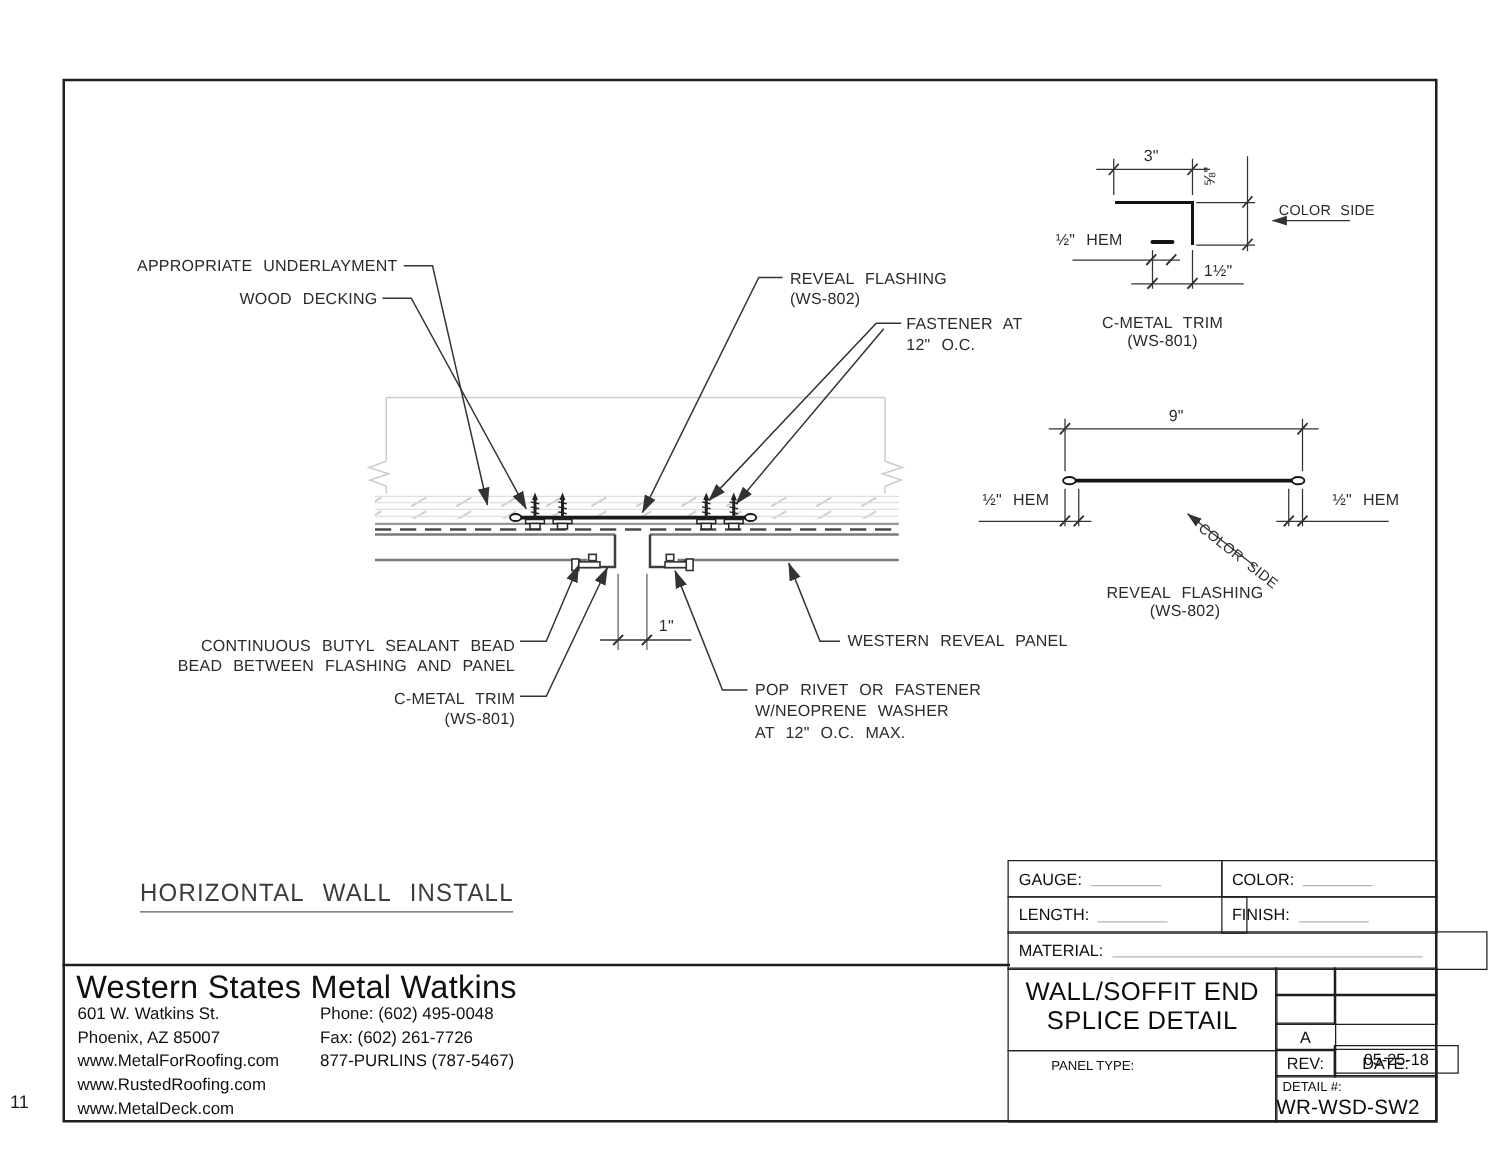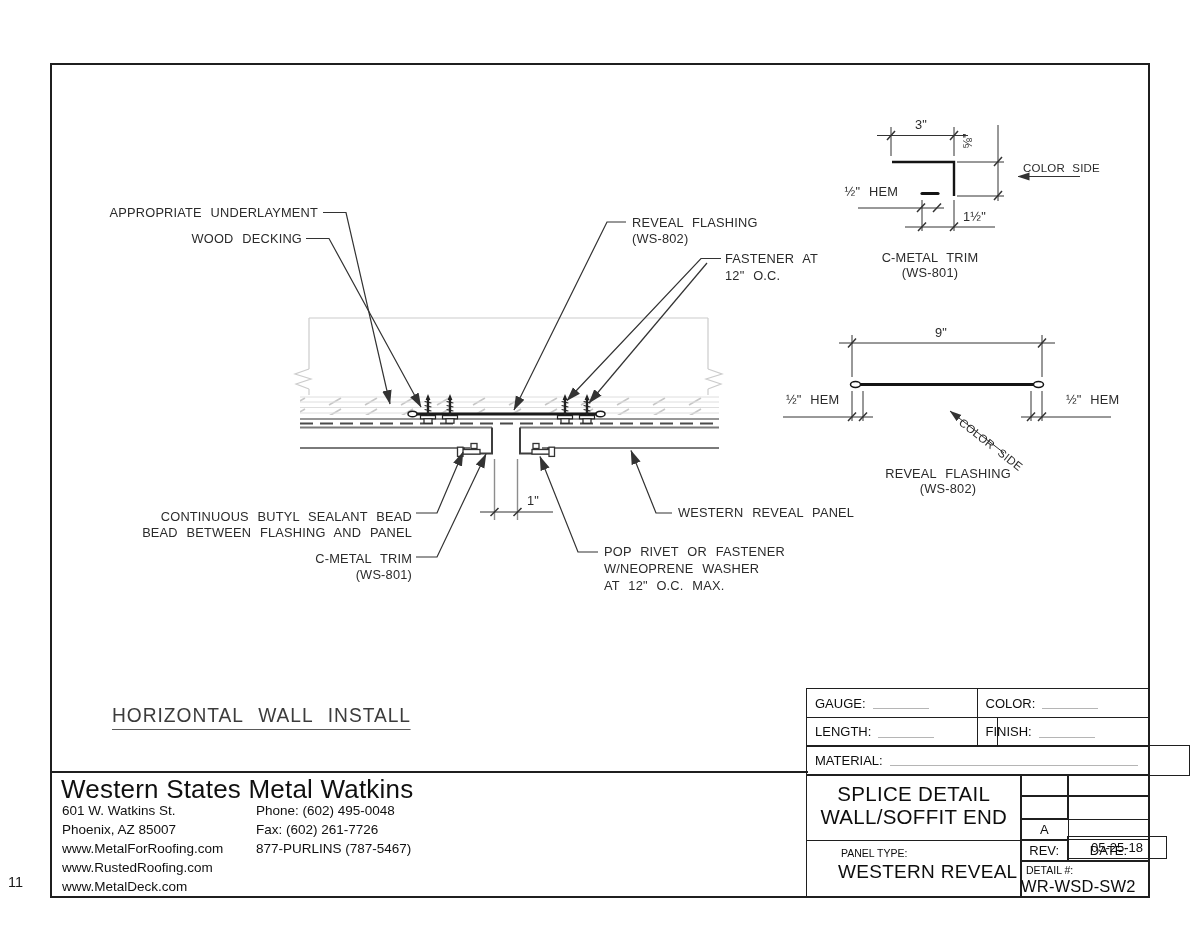--- a/index.html
+++ b/index.html
@@ -226,26 +226,25 @@
 <div class="tb-cell" style="left:976.5px;top:716.5px;width:173.5px;height:30px">
   <span>FINISH:</span>
     <span class="blank" style="width:56px"></span>
 </div>
 <div class="tb-cell" style="left:806px;top:745px;width:384px;height:30.5px">
   <span>MATERIAL:</span>
     <span class="blank" style="width:248px"></span>
 </div>
 
 <div class="tb-title" style="left:806px;top:774px;width:215.5px;height:67px">
+  <div>WALL/SOFFIT END</div>
   <div>SPLICE DETAIL</div>
-  <div>WALL/SOFFIT END</div>
 </div>
 <div class="tb-panel" style="left:806px;top:839.5px;width:215.5px;height:58.5px">
   <div class="small-label">PANEL TYPE:</div>
-  <div class="big-value">WESTERN REVEAL</div>
 </div>
 
 <div class="tb-sub" style="left:1020px;top:774px;width:48.5px;height:22.5px"></div>
 <div class="tb-sub" style="left:1067px;top:774px;width:83px;height:22.5px"></div>
 <div class="tb-sub" style="left:1020px;top:795px;width:48.5px;height:24.5px"></div>
 <div class="tb-sub" style="left:1067px;top:795px;width:83px;height:24.5px"></div>
 <div class="tb-sub" style="left:1020px;top:818px;width:48.5px;height:22.5px">
   <span>A</span>
 </div>
 <div class="tb-sub" style="left:1067px;top:836px;width:100px;height:22.5px">

